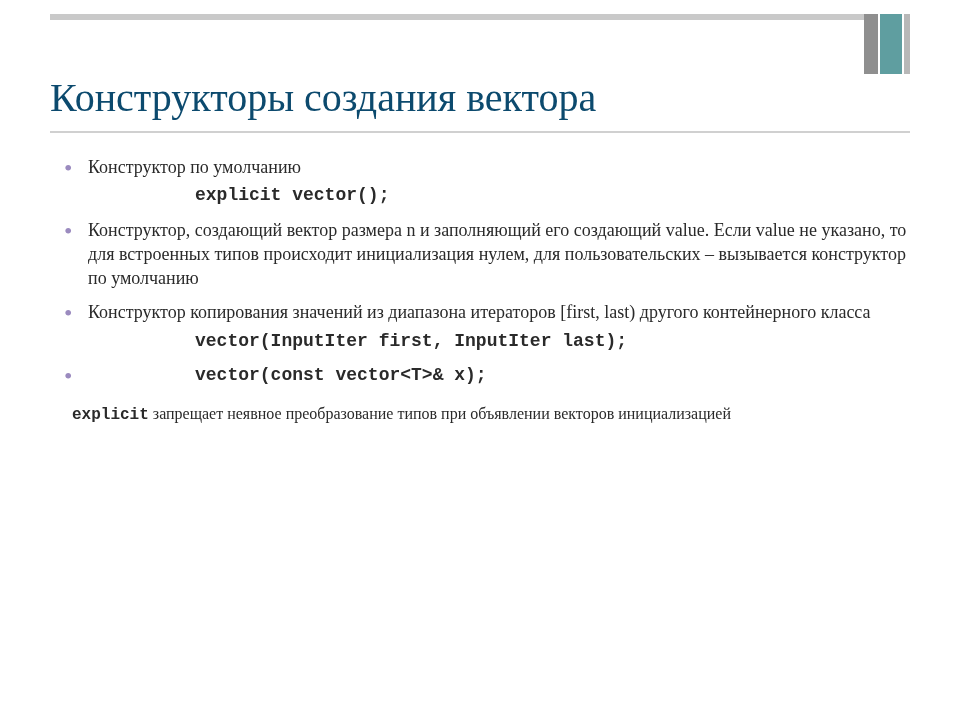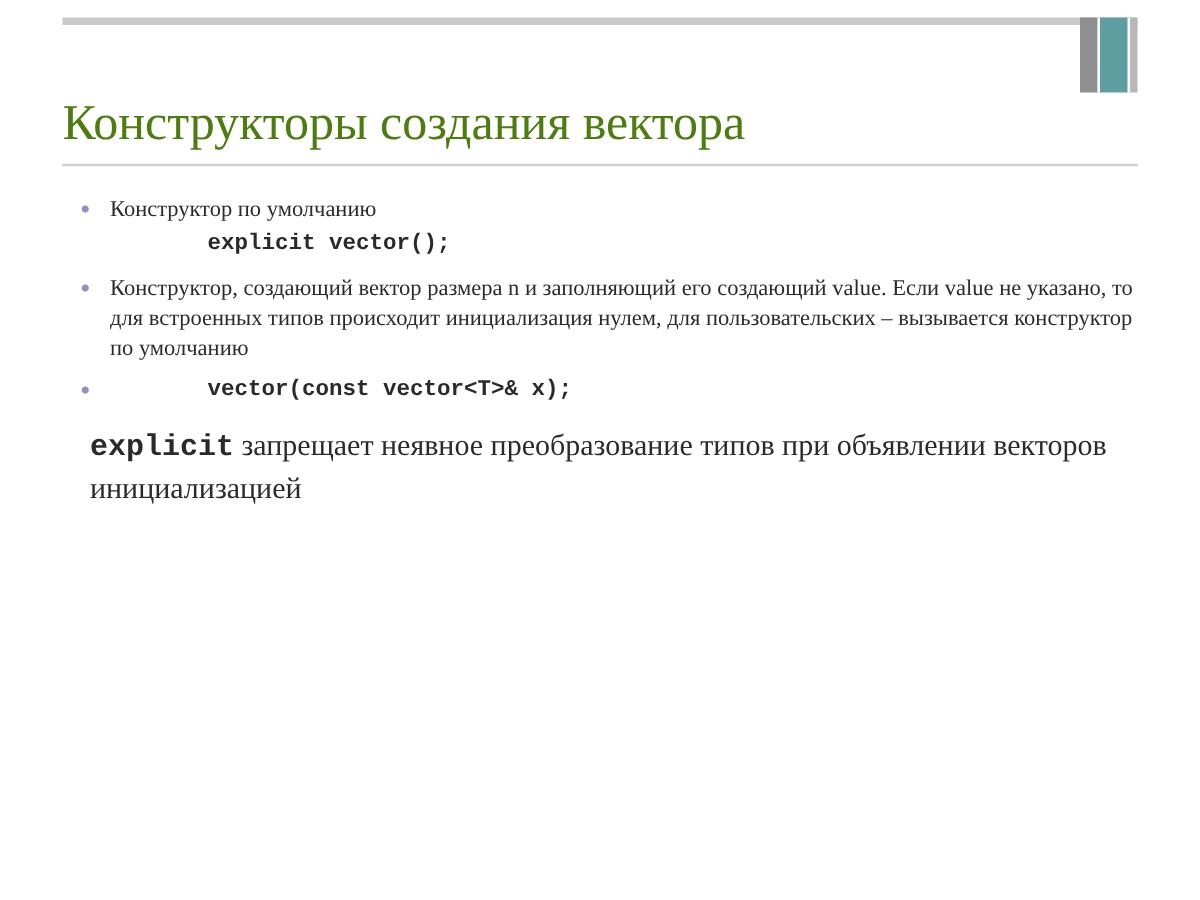--- a/index.html
+++ b/index.html
@@ -3,30 +3,30 @@
 <meta charset="utf-8">
 <style>
   * { margin: 0; padding: 0; box-sizing: border-box; }
   html, body { width: 960px; height: 720px; background: #ffffff; font-family: Georgia, 'Times New Roman', serif; color: #2a2a2a; }
   .slide { position: relative; width: 960px; height: 720px; padding: 0; }
   .top-rule { height: 6px; background: #c9c9c9; margin: 14px 50px 0 50px; }
   .accent-bar { position: absolute; top: 0; right: 50px; width: 46px; height: 60px; }
   .accent-bar .teal { background: #5f9ea0; height: 60px; width: 26px; float: left; border-left: 2px solid #fff; border-right: 2px solid #fff; }
   .accent-bar .gray { background: #8f8f8f; height: 60px; width: 14px; float: left; }
   .accent-bar .light { background: #b8b8b8; height: 60px; width: 6px; float: left; }
-  .title { font-size: 40px; font-weight: 400; color: #4d7c0f; margin: 55px 50px 10px 50px; line-height: 1.15; }
+  .title { font-size: 40px; font-weight: 400; color: #0c4a6e; margin: 55px 50px 10px 50px; line-height: 1.15; }
   .divider { height: 2px; background: #d0d0d0; margin: 6px 50px 22px 50px; }
   .content { margin: 0 50px 0 60px; font-size: 18px; line-height: 1.35; }
   ul { list-style: none; }
   li { position: relative; padding-left: 28px; margin-bottom: 10px; }
   li::before { content: "•"; position: absolute; left: 4px; top: 0; color: #9b8bbf; font-size: 24px; line-height: 1.1; }
   .code { font-family: "Courier New", monospace; font-weight: bold; }
-  .code-line { font-family: "Courier New", monospace; font-weight: bold; margin-left: 78px; margin-top: 4px; margin-bottom: 6px; display: block; }
+  .code-line { font-family: "Courier New", monospace; font-weight: bold; margin-left: 107px; margin-top: 4px; margin-bottom: 6px; display: block; }
   .code-inline { font-family: "Courier New", monospace; }
-  .footnote { font-size: 24px; margin: 16px 50px 16px 72px; line-height: 1.35; }
+  .footnote { font-size: 16px; margin: 16px 50px 16px 72px; line-height: 1.35; }
   .footnote .code { font-weight: bold; }
   .mixed span { display: inline; font-family: Liberation Serif, serif; }
 </style>
 </head>
 <body>
 
 <div class="slide">
 
   <div class="top-rule"></div>
   <div class="accent-bar">
@@ -45,20 +45,26 @@
         <span>Конструктор по умолчанию</span>
         <span class="code-line">explicit vector();</span>
       </li>
 
       <li>
         <span class="mixed">
           <span>Конструктор, создающий вектор размера </span><span class="code-inline">n</span><span> и заполняющий его создающий </span><span class="code-inline">value</span><span>. Если </span><span class="code-inline">value</span><span> не указано, то для встроенных типов происходит инициализация нулем, для пользовательских – вызывается конструктор по умолчанию</span>
         </span>
       </li>
 
+      <li>
+        <span class="mixed">
+          <span>Конструктор копирования значений из диапазона итераторов </span><span class="code-inline">[first, last)</span><span> другого контейнерного класса</span>
+        </span>
+        <span class="code-line">vector(InputIter first, InputIter last);</span>
+      </li>
 
       <li>
         <span class="code-line">vector(const vector&lt;T&gt;&amp; x);</span>
       </li>
 
     </ul>
   </div>
 
   <div class="footnote">
     <span class="code">explicit</span><span> запрещает неявное преобразование типов при объявлении векторов инициализацией</span>

